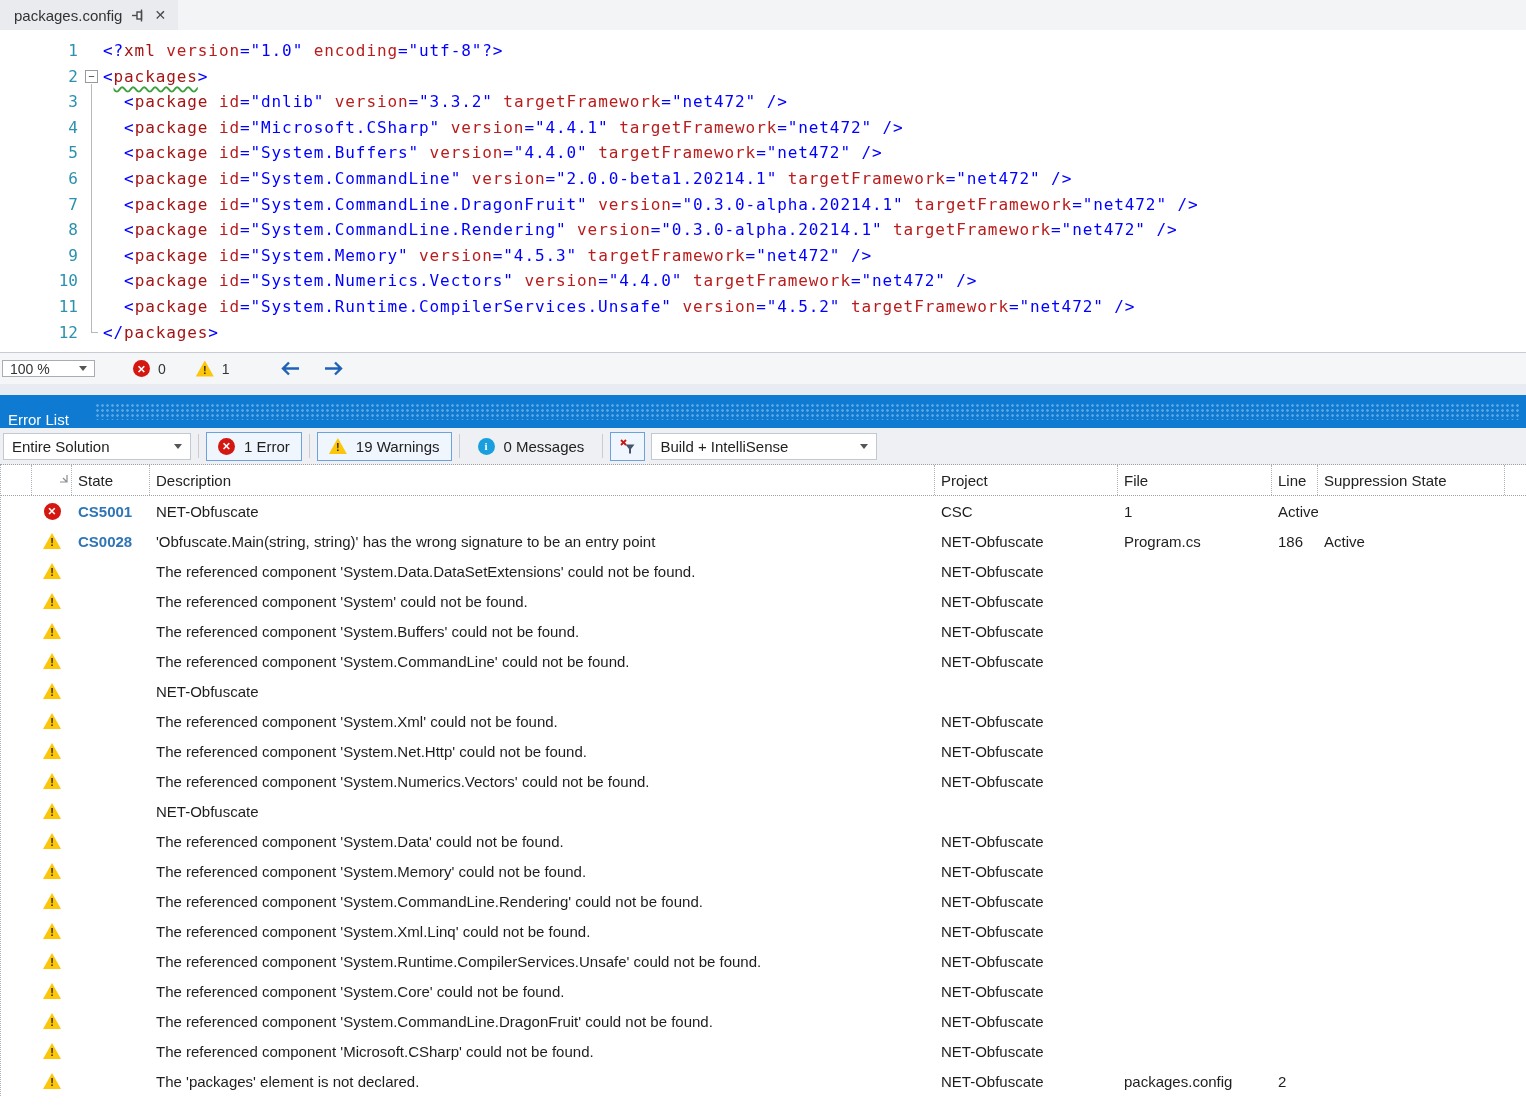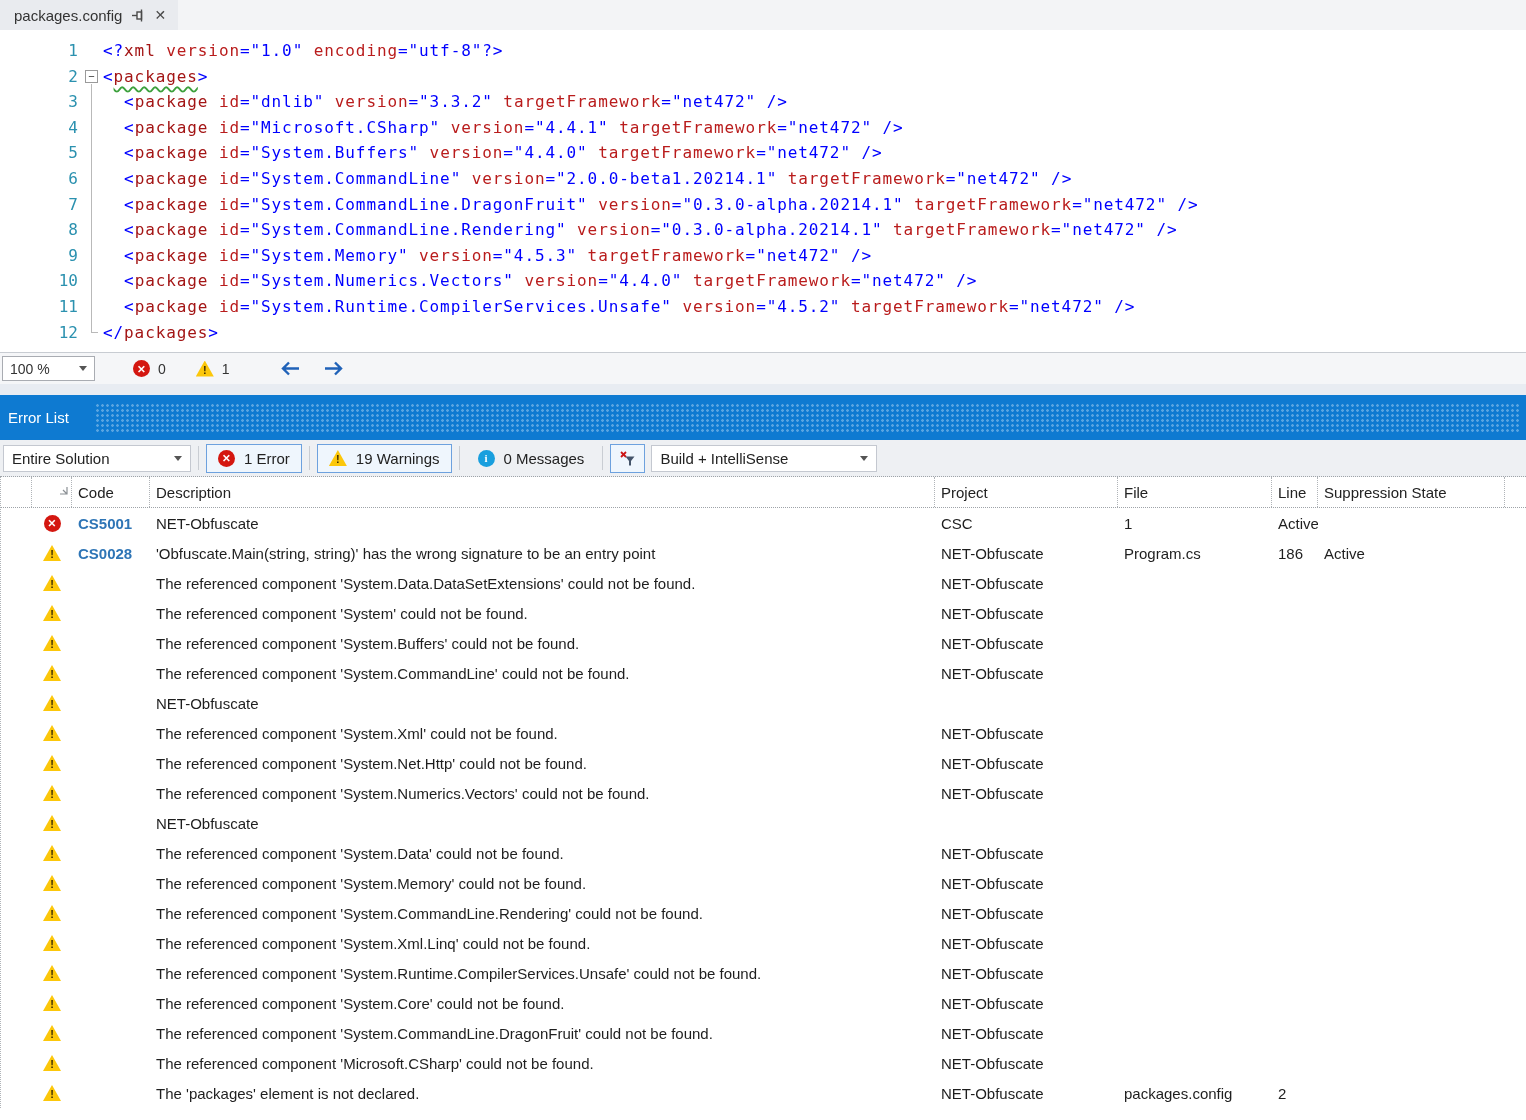--- a/index.html
+++ b/index.html
@@ -24,43 +24,43 @@
   .fold-box { position:absolute; left:85px; top:40px; width:13px; height:13px;
               border:1px solid #9a9a9a; background:#fff; color:#333; font-size:11px;
               line-height:10px; text-align:center; }
   .fold-box::before { content:"−"; }
   .fold-line { position:absolute; left:91px; top:54px; width:1px; height:248px; background:#b9b9b9; }
   .fold-tick { position:absolute; left:91px; top:302px; width:7px; height:1px; background:#b9b9b9; }
 
   
   .zbar { height:32px; background:#F5F6F8; border-top:1px solid #C8CCD2;
           display:flex; align-items:center; font-size:14px; color:#333; }
-  .zoom-combo { width:93px; height:25px; margin-left:2px; background:#fff;
+  .zoom-combo { width:93px; height:17px; margin-left:2px; background:#fff;
                 border:1px solid #A9ACB2; display:flex; align-items:center;
                 justify-content:space-between; padding:0 7px; }
   .caret { width:0; height:0; border-left:4px solid transparent; border-right:4px solid transparent;
            border-top:5px solid #555; }
   .e-icon { width:17px; height:17px; border-radius:50%; background:#D41710; color:#fff;
             font-size:10.5px; font-weight:bold; display:inline-flex; align-items:center;
             justify-content:center; flex:none; }
   .w-icon { width:18px; height:16px; background:#FCC70A; clip-path:polygon(50% 0,100% 100%,0 100%);
             position:relative; display:inline-block; flex:none; }
   .w-icon::after { content:"!"; position:absolute; left:0; right:0; bottom:0; text-align:center;
                    font-size:11px; font-weight:bold; color:#3B2B00; line-height:14px; }
   .i-icon { width:17px; height:17px; border-radius:50%; background:#199FDE; color:#fff;
             font-size:11px; font-weight:bold; font-family:"Liberation Serif",serif;
             display:inline-flex; align-items:center; justify-content:center; flex:none; }
   .zcount { margin-left:8px; }
 
   
   .gap { height:11px; background:#E8ECF2; }
 
   
-  .elist-title { height:45px; background:#0E7AD1; color:#fff; display:flex;
-                 align-items:center; padding-left:8px; font-size:15px; position:relative; }
+  .elist-title { height:33px; background:#0E7AD1; color:#fff; display:flex;
+                 align-items:flex-end; padding-left:8px; font-size:15px; position:relative; }
   .grip { position:absolute; left:95px; right:6px; top:8px; bottom:8px;
           background-image:radial-gradient(rgba(255,255,255,0.32) 1px, transparent 1.6px);
           background-size:5px 5px; }
 
   
   .etoolbar { height:37px; background:#EEF0F3; display:flex; align-items:center;
               border-bottom:1px dotted #9EA3A8; font-size:15px; color:#222; }
   .combo { height:27px; background:#fff; border:1px solid #C4C8D0; display:flex;
            align-items:center; justify-content:space-between; padding:0 8px; }
   .combo.scope { width:188px; margin-left:3px; }
@@ -190,21 +190,21 @@
 <div class="table-wrap">
   <div class="grid thead">
     <div class="hc"></div>
     <div class="hc">
       <span class="sev-glyph">
         <svg width="9" height="9" viewBox="0 0 9 9">
             <path d="M8 1 L8 8 L1 8 M8 8 L4 4" fill="none" stroke="#8A8F94" stroke-width="1.2"></path>
           </svg>
       </span>
     </div>
-    <div class="hc">Code</div>
+    <div class="hc">State</div>
     <div class="hc">Description</div>
     <div class="hc">Project</div>
     <div class="hc">File</div>
     <div class="hc">Line</div>
     <div class="hc">Suppression State</div>
     <div class="hc" style="border-right:none"></div>
   </div>
   <div id="rows">
   <div class="grid trow">
     <div class="c c0"></div>

